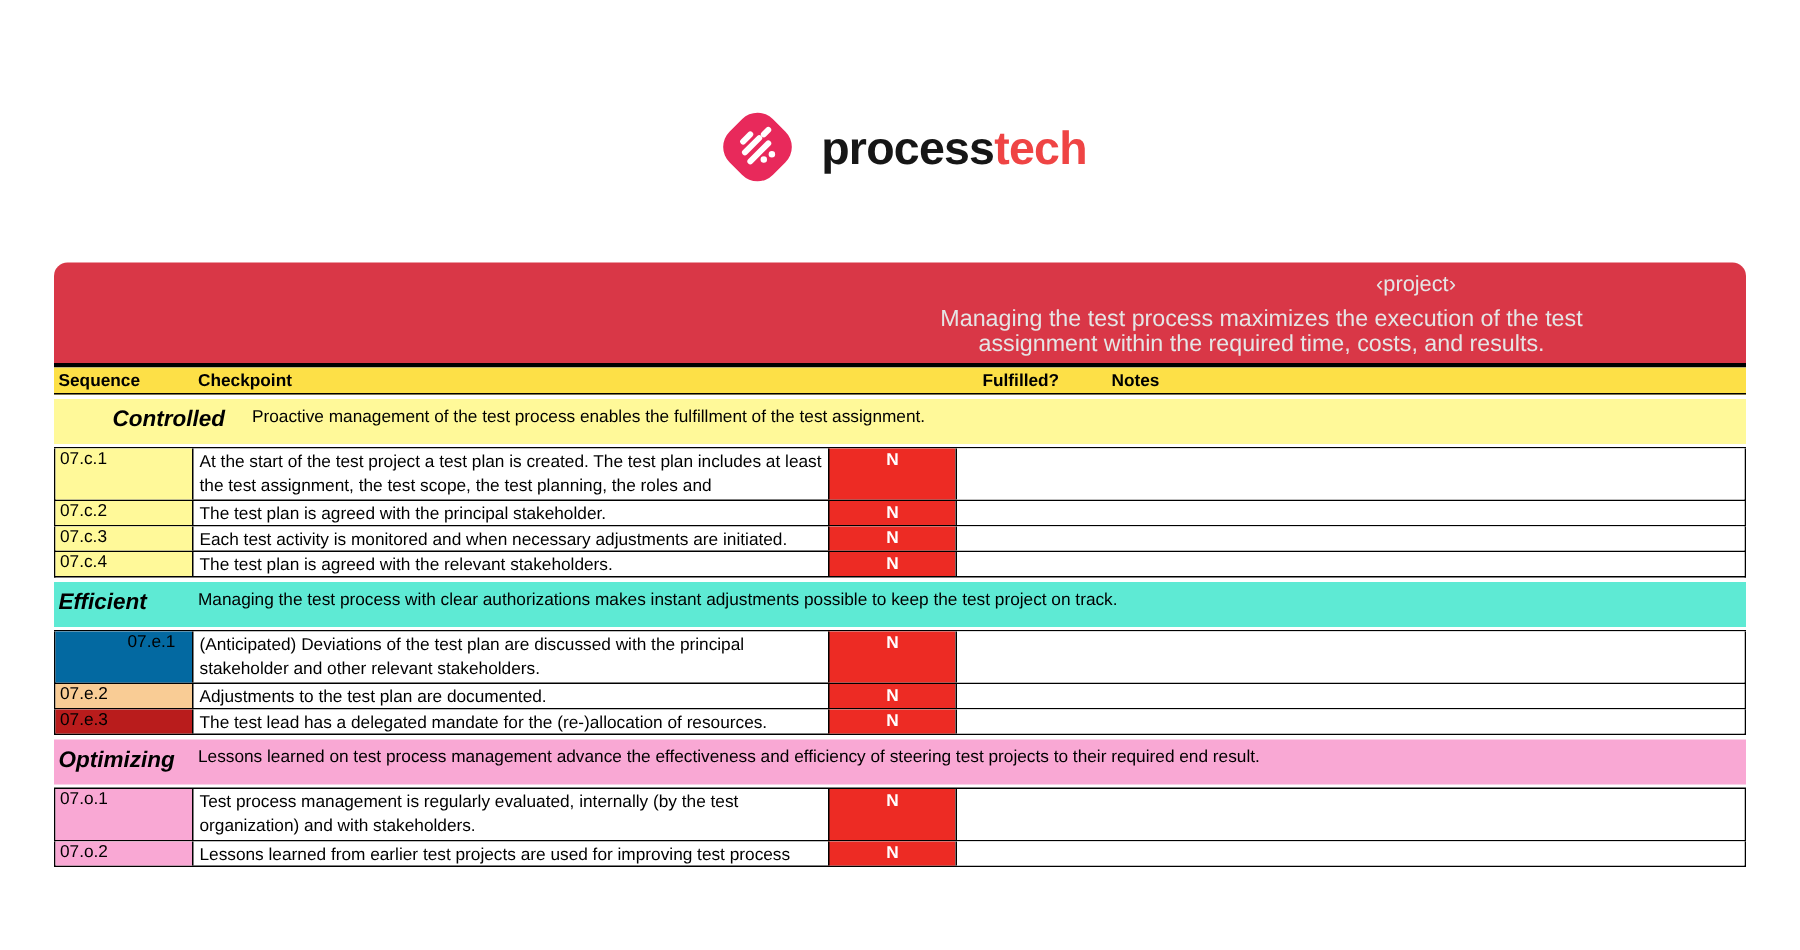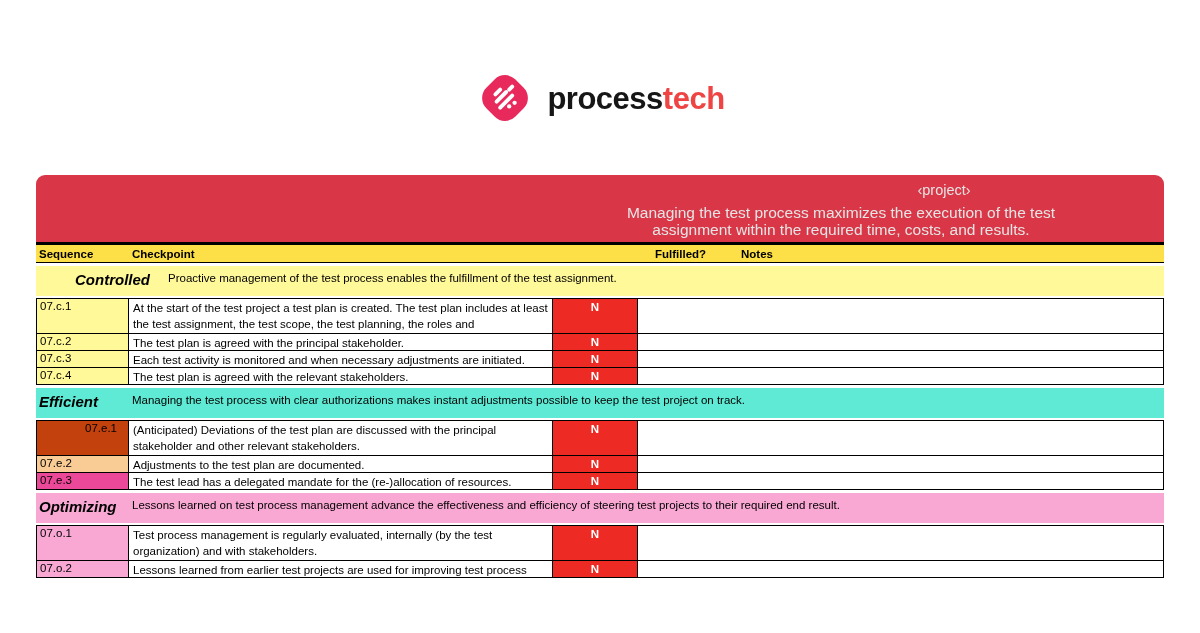--- a/index.html
+++ b/index.html
@@ -126,33 +126,33 @@
           <div class="cell c-ff">N</div>
           <div class="cell c-notes"></div>
         </div>
       </div>
       <div class="section-head" style="background: #5eead4;">
         <div class="section-name">Efficient</div>
         <div class="section-desc">Managing the test process with clear authorizations makes instant adjustments possible to keep the test project on track.</div>
       </div>
       <div class="group">
         <div class="drow h2">
-          <div class="cell c-seq" style="background: #c2410c; padding-left: 48px;">07.e.1</div>
+          <div class="cell c-seq" style="background: #0369a1; padding-left: 48px;">07.e.1</div>
           <div class="cell c-cp">(Anticipated) Deviations of the test plan are discussed with the principal stakeholder and other relevant stakeholders.</div>
           <div class="cell c-ff">N</div>
           <div class="cell c-notes"></div>
         </div>
         <div class="drow h1">
           <div class="cell c-seq" style="background: rgb(249, 204, 149);">07.e.2</div>
           <div class="cell c-cp">Adjustments to the test plan are documented.</div>
           <div class="cell c-ff">N</div>
           <div class="cell c-notes"></div>
         </div>
         <div class="drow h1">
-          <div class="cell c-seq" style="background: #ec4899;">07.e.3</div>
+          <div class="cell c-seq" style="background: #b91c1c;">07.e.3</div>
           <div class="cell c-cp">The test lead has a delegated mandate for the (re-)allocation of resources.</div>
           <div class="cell c-ff">N</div>
           <div class="cell c-notes"></div>
         </div>
       </div>
       <div class="section-head" style="background: rgb(249, 168, 212);">
         <div class="section-name">Optimizing</div>
         <div class="section-desc">Lessons learned on test process management advance the effectiveness and efficiency of steering test projects to their required end result.</div>
       </div>
       <div class="group">

